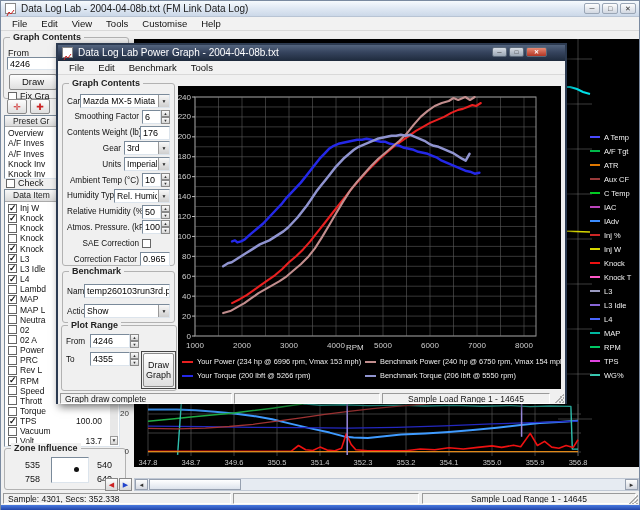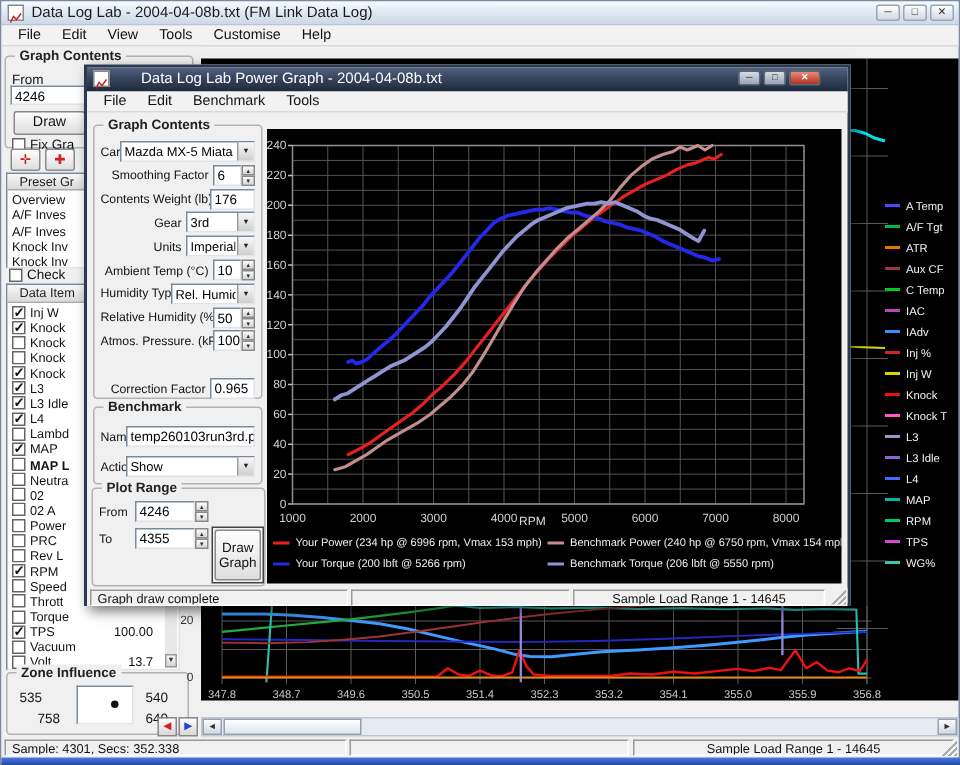--- a/index.html
+++ b/index.html
@@ -38,21 +38,21 @@
   #hscroll{position:absolute;left:133px;top:477px;width:505px;height:13px;background:#e6ebf2;border:1px solid #c0c8d4;}
   .sarrow{position:absolute;top:0;width:13px;height:11px;background:linear-gradient(#fdfdfd,#d4d8e0);border:1px solid #96a0b0;font-size:6px;text-align:center;line-height:10px;color:#333;}
   #hthumb{position:absolute;left:14px;top:0;width:92px;height:11px;background:linear-gradient(#ffffff,#dde3ec);border:1px solid #96a0b0;}
   
   .statusbar{position:absolute;background:#f0f0f0;}
   .seg{position:absolute;top:1px;height:11px;border:1px solid;border-color:#9a9a9a #ffffff #ffffff #9a9a9a;font-size:8.5px;color:#111;padding:0 4px;line-height:10px;overflow:hidden;white-space:nowrap;}
   #taskbar{position:absolute;left:0;top:504px;width:640px;height:6px;background:linear-gradient(#4a7ae0,#1a3a9c);}
   
   #dialog{position:absolute;left:55px;top:42px;width:511px;height:361px;background:#f0f0f0;border:2px solid #2c3a50;box-shadow:3px 3px 8px rgba(0,0,0,0.55);}
   #dlg-titlebar{position:absolute;left:0;top:0;width:507px;height:16px;background:linear-gradient(180deg,#53647e,#36445e 45%,#1e2a3c);}
-  #dlg-title{position:absolute;left:20px;top:2px;font-size:10px;color:#fff;white-space:nowrap;margin-left:16px;}
+  #dlg-title{position:absolute;left:20px;top:2px;font-size:10px;color:#fff;white-space:nowrap;}
   .dwbtn{position:absolute;top:2px;width:15px;height:10px;background:linear-gradient(#d6dce4,#9aa6b4);border:1px solid #5a6878;border-radius:2px;font-size:6px;line-height:8px;text-align:center;color:#222;}
   #dlg-close{width:21px;background:linear-gradient(#e88a74,#b23524);color:#fff;font-weight:bold;}
   #dlg-menubar{left:0;top:16px;width:507px;height:14px;}
   .frow{position:absolute;left:4px;right:4px;height:14px;display:flex;align-items:center;}
   .flabel{flex:1;text-align:right;font-size:8.2px;color:#111;padding-right:3px;overflow:hidden;white-space:nowrap;}
   .combo{position:relative;height:14px;background:#fff;border:1px solid;border-color:#7a8a9a #dce4ec #dce4ec #7a8a9a;flex:none;}
   .cval{position:absolute;left:2px;top:1px;right:12px;font-size:8.6px;color:#000;overflow:hidden;white-space:nowrap;}
   .cbtn{position:absolute;right:0;top:0;bottom:0;width:11px;background:linear-gradient(#f8f8f8,#cfcfcf);border-left:1px solid #999;font-size:5px;text-align:center;line-height:12px;color:#222;}
   .spinwrap{position:relative;height:14px;flex:none;display:flex;}
   .spn{width:9px;display:flex;flex-direction:column;flex:none;}
@@ -160,21 +160,21 @@
           <div class="lrow" style="top: 94.2px;">
             <span class="cbx"></span>
             <span style="overflow: hidden; white-space: nowrap;">Lambd</span>
           </div>
           <div class="lrow" style="top: 104.35px;">
             <span class="cbx on"></span>
             <span style="overflow: hidden; white-space: nowrap;">MAP</span>
           </div>
           <div class="lrow" style="top: 114.5px;">
             <span class="cbx"></span>
-            <span style="overflow: hidden; white-space: nowrap; font-weight: bold;">MAP L</span>
+            <span style="overflow: hidden; white-space: nowrap;">MAP L</span>
           </div>
           <div class="lrow" style="top: 124.65px;">
             <span class="cbx"></span>
             <span style="overflow: hidden; white-space: nowrap;">Neutra</span>
           </div>
           <div class="lrow" style="top: 134.8px;">
             <span class="cbx"></span>
             <span style="overflow: hidden; white-space: nowrap;">02</span>
           </div>
           <div class="lrow" style="top: 144.95px;">
@@ -220,21 +220,21 @@
           </div>
           <div class="lrow" style="top: 246.45px;">
             <span class="cbx"></span>
             <span style="overflow: hidden; white-space: nowrap;">Volt</span>
             <span class="lval">13.7</span>
           </div>
         </div>
 
     <div class="groupbox" style="left:3px;top:417px;width:122px;height:42px;">
       <span class="grouplabel">Zone Influence</span>
-      <span class="slabel" style="position:absolute;left:8px;top:11px;">535</span>
+      <span class="slabel" style="position:absolute;left:20px;top:11px;">535</span>
       <span class="slabel" style="position:absolute;left:92px;top:11px;">540</span>
       <span class="slabel" style="position:absolute;left:20px;top:25px;">758</span>
       <span class="slabel" style="position:absolute;left:92px;top:25px;">640</span>
       <div class="tbox" style="position:absolute;left:46px;top:8px;width:38px;height:26px;">
         <span class="dotmark" style="left:22px;top:9px;"></span>
       </div>
     </div>
   </div>
 
   <div id="chart-black">
@@ -466,20 +466,26 @@
             </div>
           </div>
           <div class="frow" style="top: 136.4px;">
             <span class="flabel">Atmos. Pressure. (kPa)</span>
             <div class="spinwrap" style="width: 28px;">
               <div class="tbox dt" style="width: 19px;">100</div>
               <div class="spn" style="height: 14px;">
                 <span>▲</span>
                 <span>▼</span>
               </div>
+            </div>
+          </div>
+          <div class="frow" style="top: 152.2px;">
+            <span class="flabel">SAE Correction</span>
+            <div style="width: 28px; display: flex;">
+              <span class="cbx"></span>
             </div>
           </div>
           <div class="frow" style="top: 168px;">
             <span class="flabel">Correction Factor</span>
             <div class="tbox dt" style="width: 30px;">0.965</div>
           </div>
         </div>
 
     <div id="dlg-bench" class="groupbox" style="left:4px;top:226px;width:113px;height:52px;">
       <span class="grouplabel">Benchmark</span>

